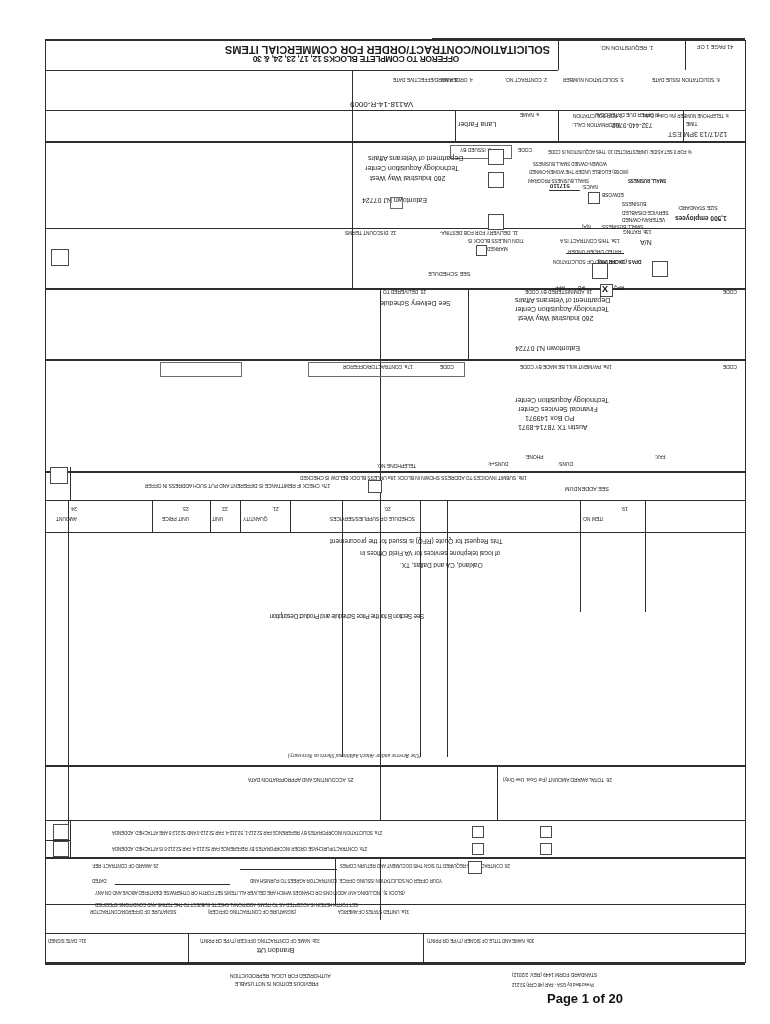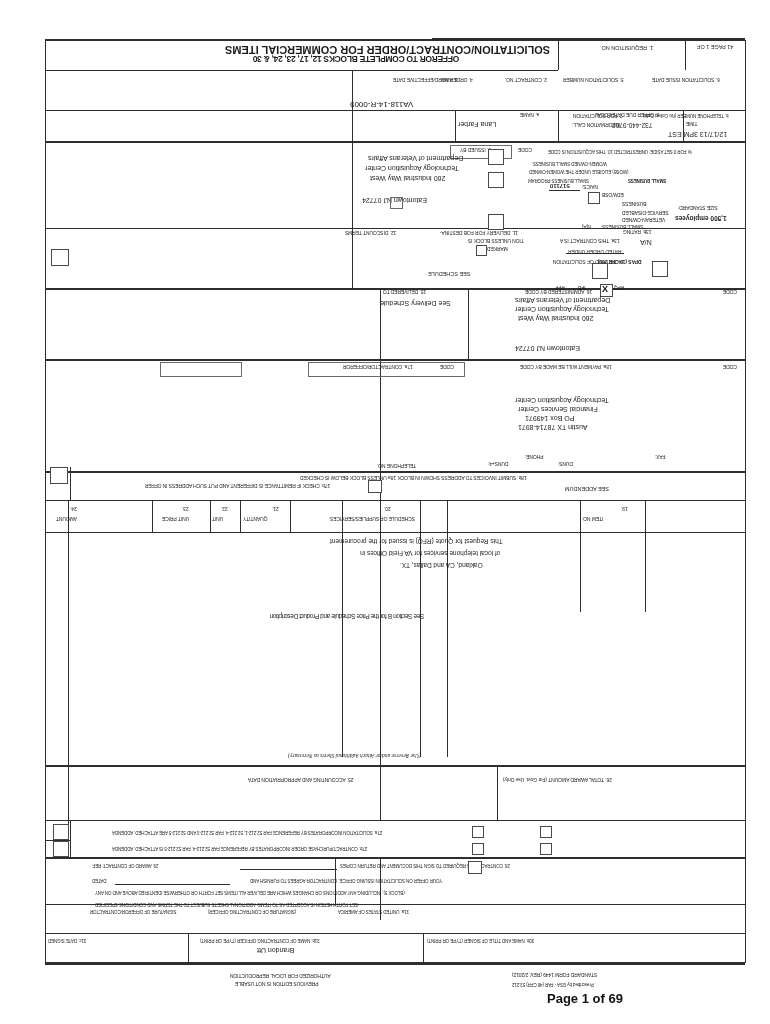--- a/index.html
+++ b/index.html
@@ -227,15 +227,15 @@
 
   <span class="t fs4" style="left:48px;top:937px">31c. DATE SIGNED</span>
   <span class="t fs4" style="left:200px;top:937px">31b. NAME OF CONTRACTING OFFICER (TYPE OR PRINT)</span>
   <span class="t fs7" style="left:257px;top:947px">Brandon Utt</span>
   <span class="t fs4" style="left:427px;top:937px">30b. NAME AND TITLE OF SIGNER (TYPE OR PRINT)</span>
 
   <span class="t fs5" style="left:230px;top:973px">AUTHORIZED FOR LOCAL REPRODUCTION</span>
   <span class="t fs5" style="left:235px;top:981px">PREVIOUS EDITION IS NOT USABLE</span>
   <span class="t fs5" style="left:512px;top:972px">STANDARD FORM 1449 (REV. 2/2012)</span>
   <span class="t fs4" style="left:512px;top:981px">Prescribed by GSA - FAR (48 CFR) 53.212</span>
-  <span class="nf b" style="left:547px;top:992px;font-size:13px">Page 1 of 69</span>
+  <span class="nf b" style="left:547px;top:992px;font-size:13px">Page 1 of 20</span>
 
 </div>
 
 </body></html>

